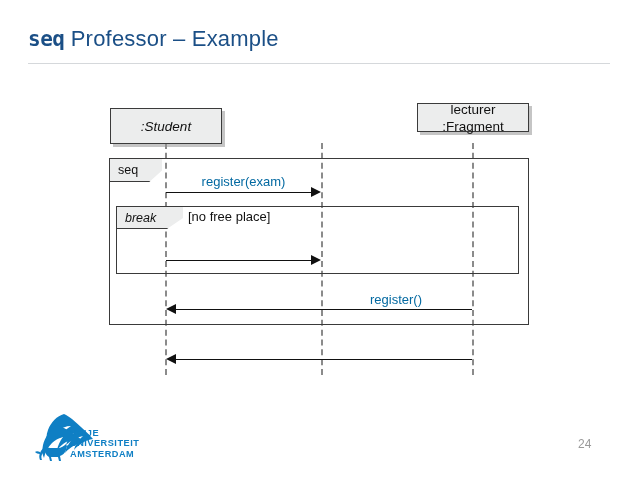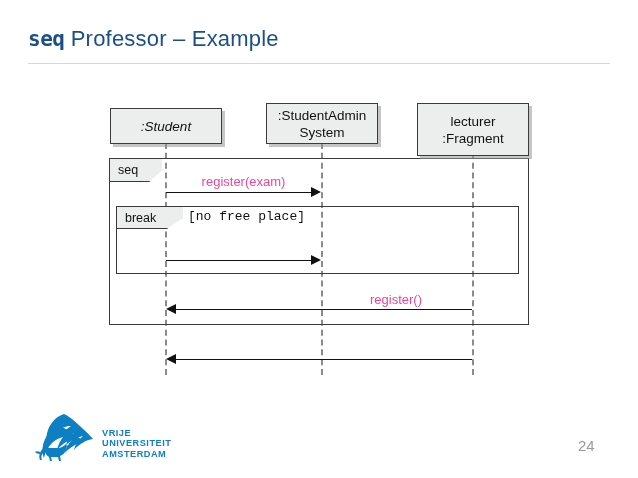--- a/index.html
+++ b/index.html
@@ -108,21 +108,21 @@
     border-left: 10px solid #111111;
   }
   .msg-head.left {
     border-top: 5px solid transparent;
     border-bottom: 5px solid transparent;
     border-right: 10px solid #111111;
   }
   .msg-label {
     position: absolute;
     font-size: 13px;
-    color: #ec4899;
+    color: #0369a1;
     white-space: nowrap;
     text-align: center;
   }
 
   
   #vu-logo {
     position: absolute;
     left: 17px;
     top: 404px;
     width: 150px;
@@ -130,27 +130,26 @@
   }
   #vu-wordmark {
     position: absolute;
     left: 70px;
     top: 428px;
     font-size: 9.2px;
     font-weight: bold;
     color: #0f7fc4;
     line-height: 10.4px;
     letter-spacing: 0.5px;
-    margin-left: 32px;
   }
   #page-number {
     position: absolute;
     left: 578px;
     top: 437px;
-    font-size: 15px;
+    font-size: 12px;
     color: #9a9a9a;
   }
 </style>
 </head>
 <body>
 
 <div id="slide-title">
   <span class="kw">seq</span><span> Professor – Example</span>
 </div>
 <div id="title-rule"></div>
@@ -160,37 +159,31 @@
   <div class="lifeline-dash" style="left:165px; top:143px; height:232px;"></div>
   <div class="lifeline-dash" style="left:321px; top:143px; height:232px;"></div>
   <div class="lifeline-dash" style="left:472px; top:143px; height:232px;"></div>
 
   <div class="frame" style="left:109px; top:158px; width:420px; height:167px;"></div>
   <div class="frame-tag" style="left:109px; top:158px; width:53px; height:24px;">
     <span>seq</span>
   </div>
 
   <div class="frame" style="left:116px; top:206px; width:403px; height:68px;"></div>
-  <div class="frame-tag" style="left:116px; top:206px; width:67px; height:23px;">
+  <div class="frame-tag" style="left:116px; top:206px; width:67px; height:23px;font-style:italic;">
     <span>break</span>
   </div>
-  <div class="frame-guard" style="left:188px; top:209px;font-family:Liberation Mono, monospace;">[no free place]</div>
+  <div class="frame-guard" style="left:188px; top:209px;">[no free place]</div>
 
   <div class="lifeline-box" style="left:110px; top:108px; width:112px; height:36px;font-style:italic;">
     <div>
       <span>:Student</span>
     </div>
   </div>
-  <div class="lifeline-box" style="left:266px; top:103px; width:112px; height:41px;">
-    <div>
-      <span>:StudentAdmin</span><br>
-      <span>System</span>
-    </div>
-  </div>
-  <div class="lifeline-box" style="left:417px; top:103px; width:112px; height:53px;">
+  <div class="lifeline-box" style="left:417px; top:103px; width:112px; height:29px;">
     <div>
       <span>lecturer</span><br>
       <span>:Fragment</span>
     </div>
   </div>
 
   <div class="msg-label" style="left:166px; top:174px; width:155px;">register(exam)</div>
   <div class="msg-line" style="left:166px; top:192px; width:145px;"></div>
   <div class="msg-head right" style="left:311px; top:187px;"></div>
 

